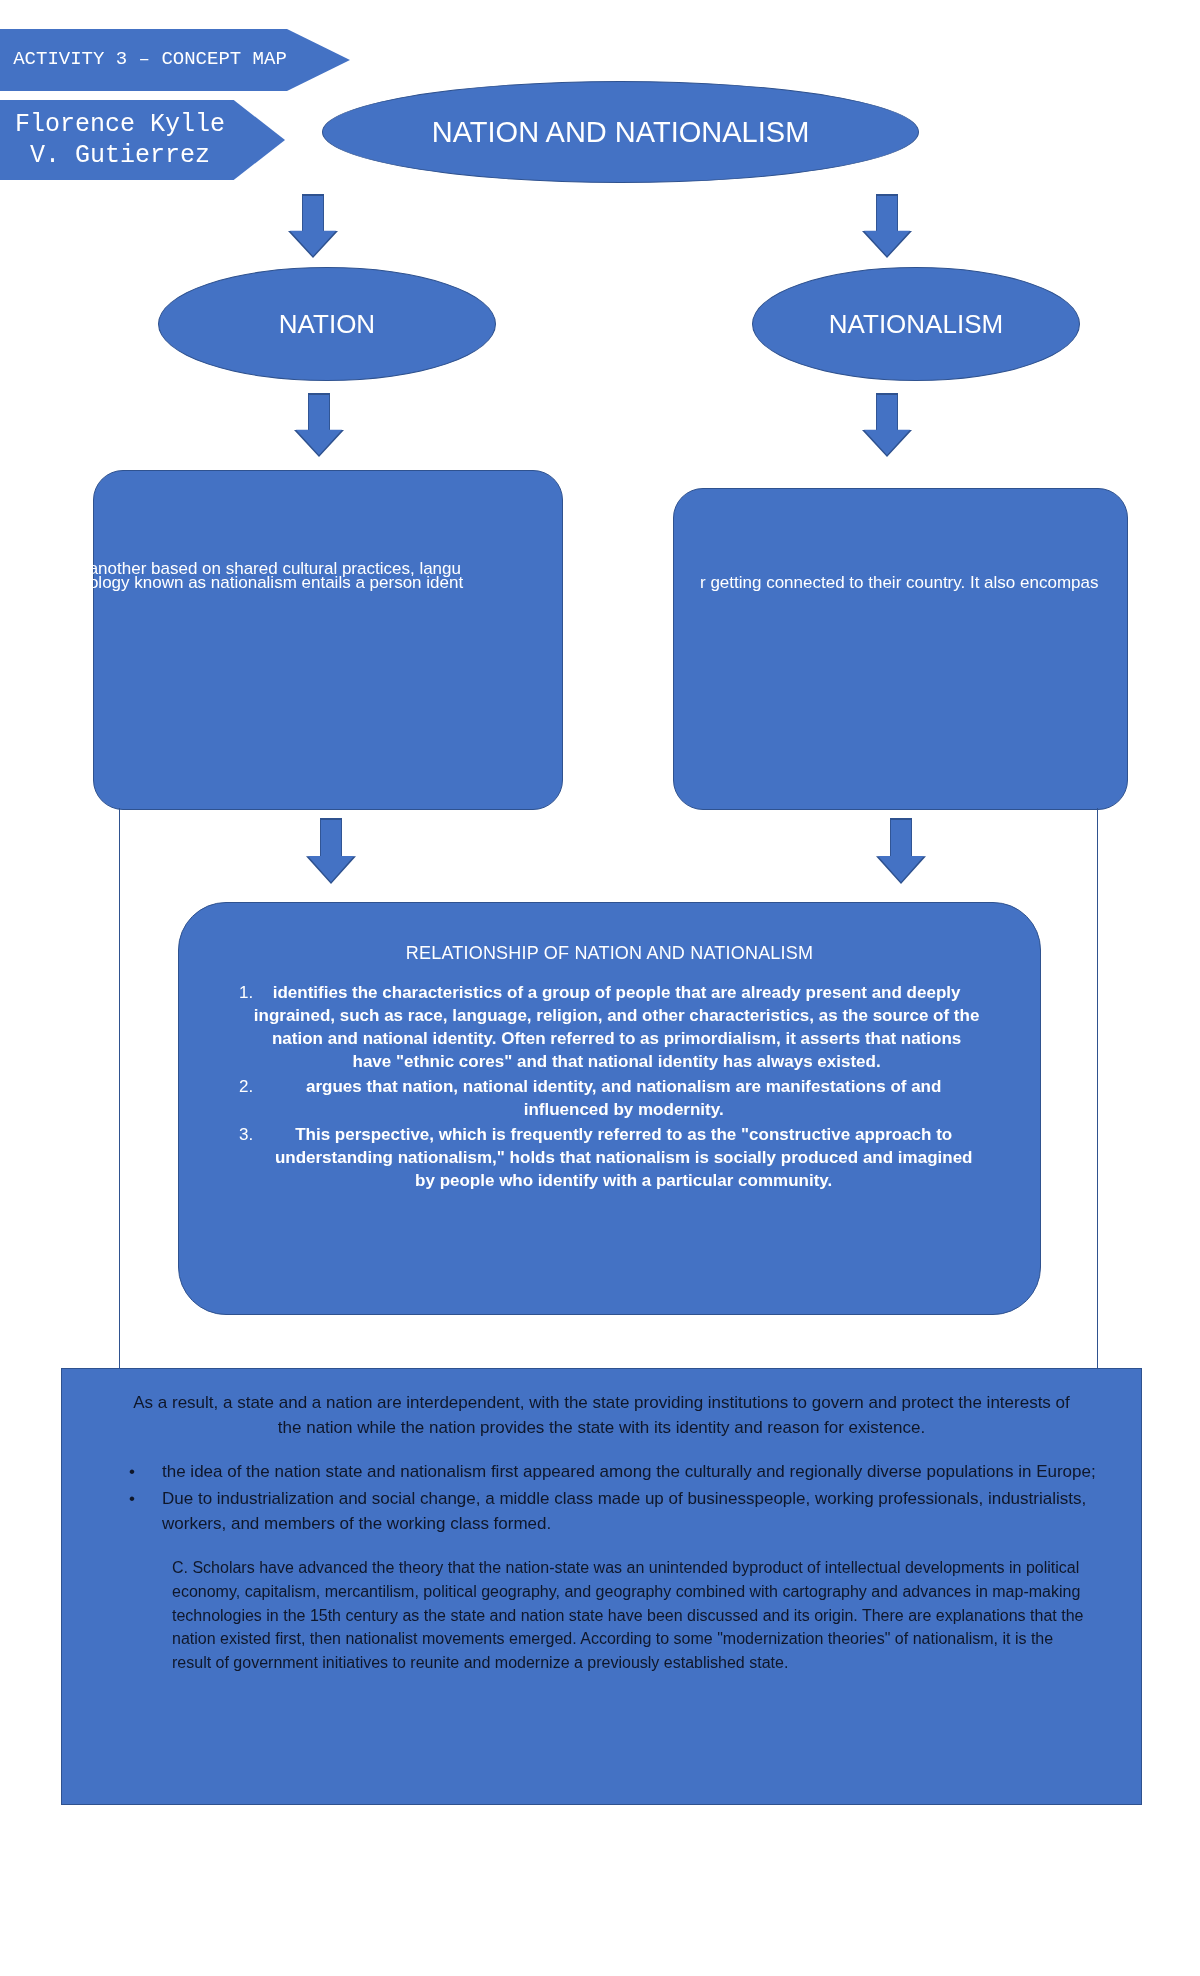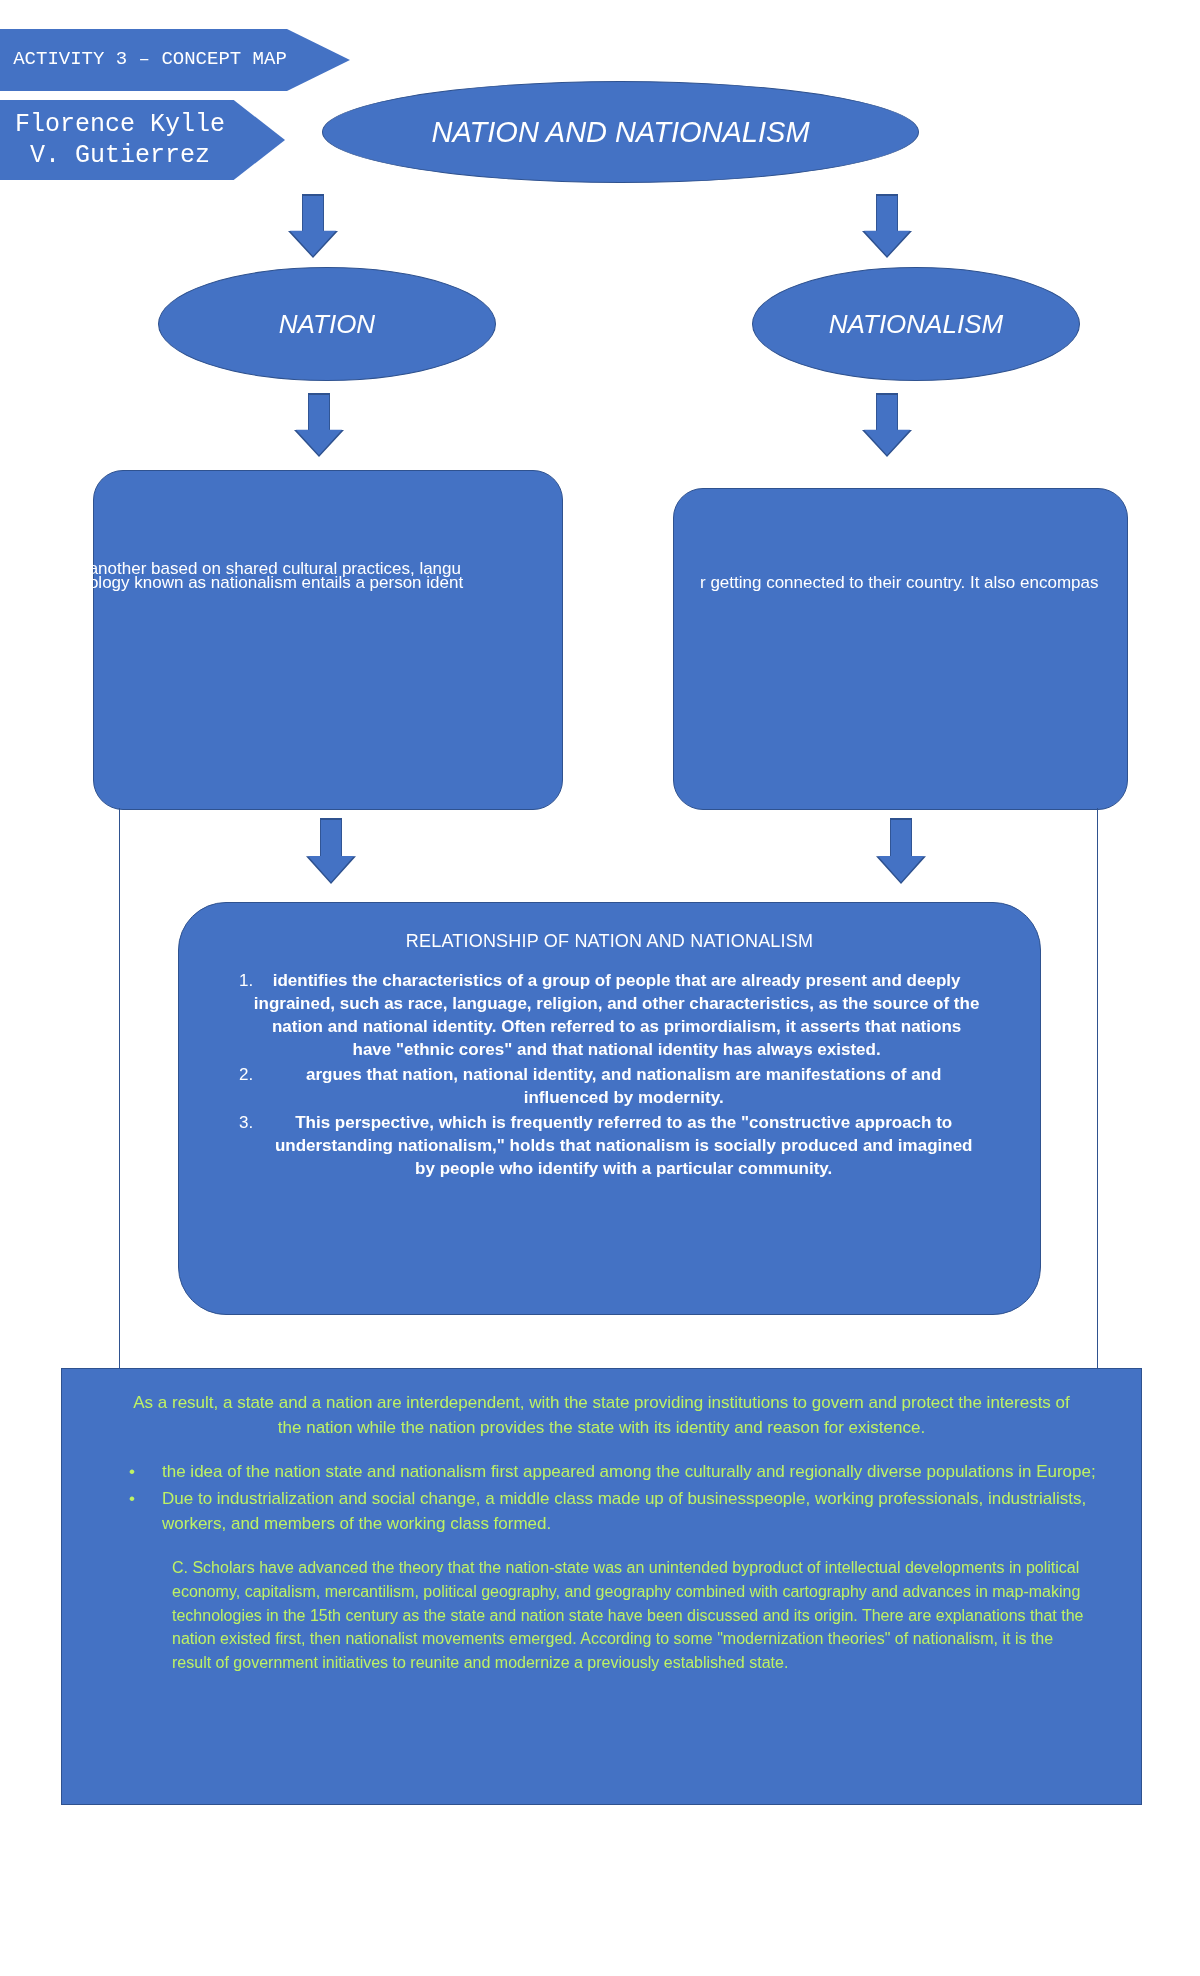--- a/index.html
+++ b/index.html
@@ -54,21 +54,20 @@
     position: absolute;
     background: #4472C4;
     border: 1px solid #2F528F;
     border-radius: 50%;
     color: #ffffff;
     display: flex;
     align-items: center;
     justify-content: center;
     text-align: right;
     box-sizing: border-box;
-    font-style: italic;
   }
   #ellipse-title {
     left: 322px; top: 81px;
     width: 597px; height: 102px;
     font-size: 29px;
   }
   #ellipse-nation {
     left: 158px; top: 267px;
     width: 338px; height: 114px;
     font-size: 26px;
@@ -151,21 +150,21 @@
   
   #box-relationship {
     position: absolute;
     left: 178px; top: 902px;
     width: 863px; height: 413px;
     background: #4472C4;
     border: 1px solid #2F528F;
     border-radius: 48px;
     box-sizing: border-box;
     color: #ffffff;
-    padding: 28px 60px 0 60px;
+    padding: 40px 60px 0 60px;
     overflow: hidden;
   }
   #relationship-title {
     text-align: center;
     font-size: 18px;
     letter-spacing: 0.2px;
     margin-bottom: 18px;
   }
   .rel-list {
     margin: 0;
@@ -189,21 +188,21 @@
   }
 
   
   #box-conclusion {
     position: absolute;
     left: 61px; top: 1368px;
     width: 1081px; height: 437px;
     background: #4472C4;
     border: 1px solid #2F528F;
     box-sizing: border-box;
-    color: #bef264;
+    color: #0f172a;
     padding: 22px 40px 0 40px;
     overflow: hidden;
   }
   #conclusion-lead {
     text-align: center;
     font-size: 17px;
     line-height: 1.45;
     margin: 0 28px 20px 28px;
   }
   .concl-bullets {

